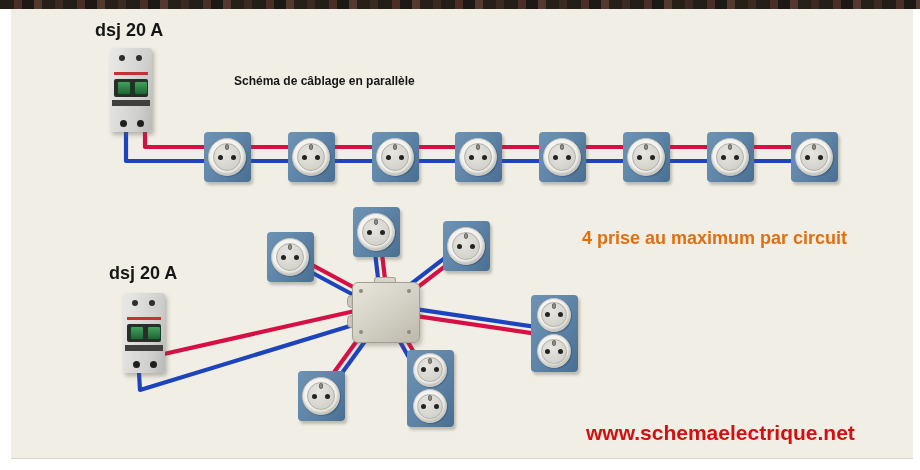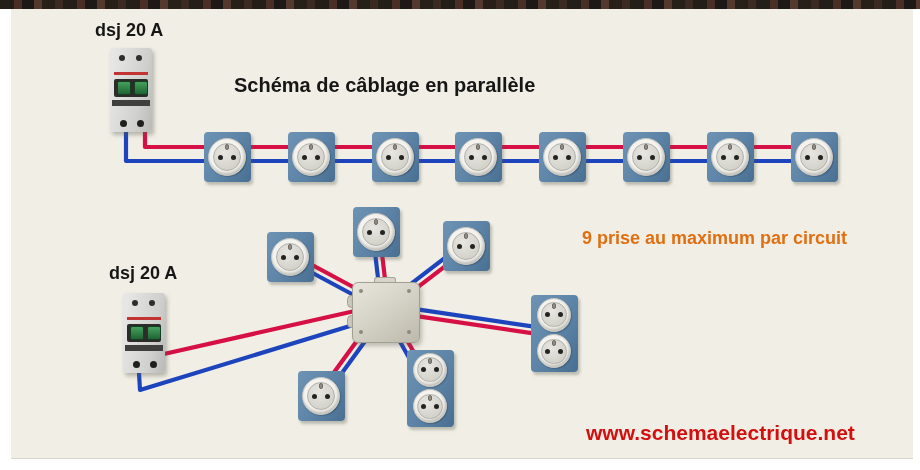--- a/index.html
+++ b/index.html
@@ -13,21 +13,21 @@
       #241e19 0 14px,#4a2f26 14px 22px,#1c1916 22px 34px,
       #53392e 34px 42px,#262019 42px 55px,#3a2a22 55px 63px);
   }
   .panel{
     position:absolute;left:11px;top:9px;width:902px;height:449px;
     background:#f1efe5;border-bottom:1px solid #dad7ca;
   }
   #wires{position:absolute;left:0;top:0;width:920px;height:470px;}
   .txt{position:absolute;font-weight:bold;white-space:nowrap;color:#161616;}
   #label-breaker-top {left:95px; top:20px; font-size:18px;}
-  #title-parallel    {left:234px;top:74px; font-size:20px;}
+  #title-parallel    {left:234px;top:74px; font-size:12px;}
   #label-breaker-bottom{left:109px;top:263px;font-size:18px;}
   #title-star        {left:260px;top:428px;font-size:19px;}
   #note-orange       {left:582px;top:228px;font-size:18px;}
   #website           {left:586px;top:421px;font-size:21px;}
 
   
   .outlet{
     position:absolute;border-radius:4px;
     background:linear-gradient(120deg,#74претa 0,#000 0); 
     box-shadow:2px 3px 3px rgba(90,90,80,.35);
@@ -229,15 +229,15 @@
         <div class="socket-face" style="left: 9.44px; top: 10.94px; width: 26.12px; height: 26.12px; position: absolute;"></div>
         <div class="hole" style="left: 14.5px; top: 22.5px; position: absolute;"></div>
         <div class="hole" style="left: 27.5px; top: 22.5px; position: absolute;"></div>
         <div class="gpin" style="left: 21.5px; top: 11.94px; position: absolute;"></div>
       </div>
     </div>
 
   <div class="txt" id="label-breaker-top">dsj 20 A</div>
   <div class="txt" id="title-parallel">Schéma de câblage en parallèle</div>
   <div class="txt" id="label-breaker-bottom">dsj 20 A</div>
-  <div class="txt" id="note-orange" style="color: rgb(224, 111, 18);">9 prise au maximum par circuit</div>
+  <div class="txt" id="note-orange" style="color: rgb(224, 111, 18);">4 prise au maximum par circuit</div>
   <div class="txt" id="website" style="color: rgb(211, 15, 15); text-align: right;">www.schemaelectrique.net</div>
 </div>
 
 </body></html>

